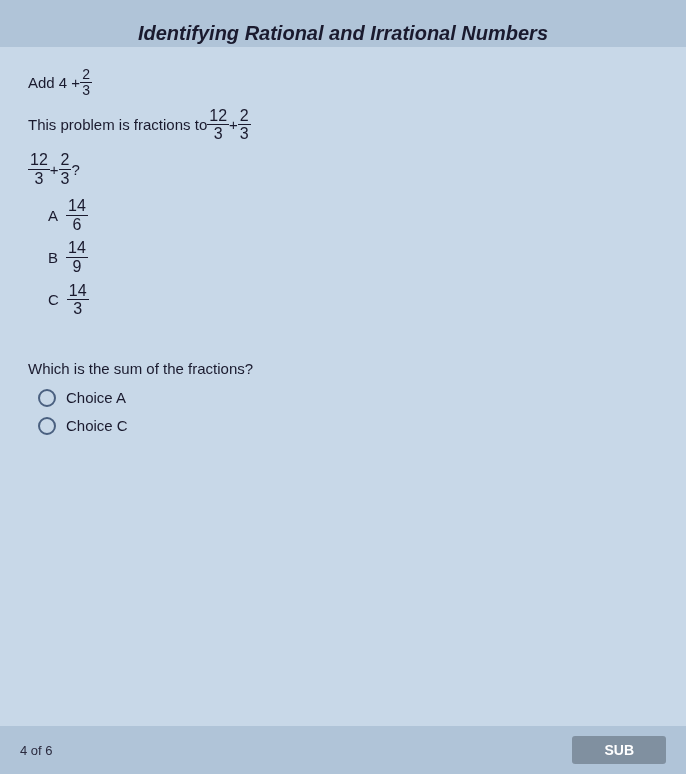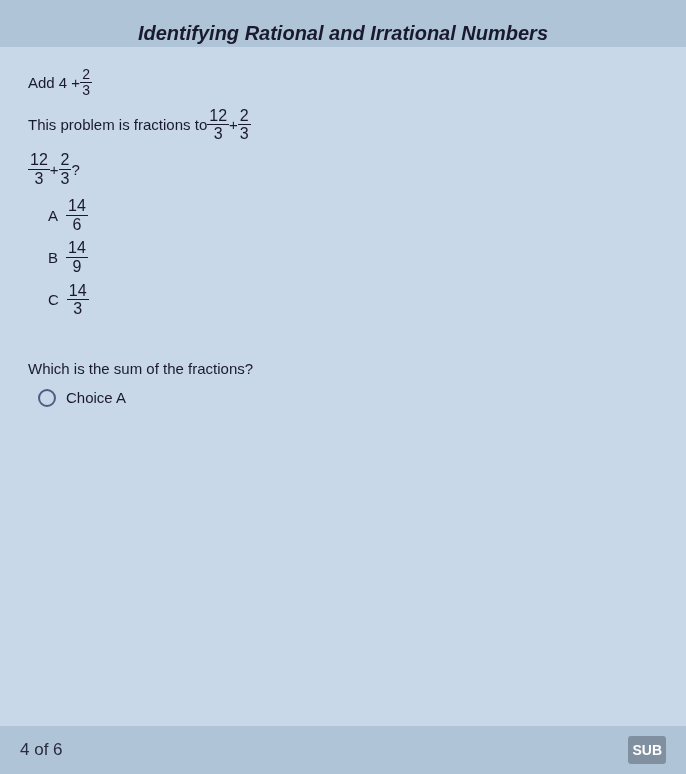--- a/index.html
+++ b/index.html
@@ -143,29 +143,29 @@
 
     .footer {
       background: #b0c4d8;
       padding: 10px 20px;
       display: flex;
       justify-content: space-between;
       align-items: center;
     }
 
     .page-indicator {
-      font-size: 17px;
+      font-size: 13px;
       color: #2a2a3e;
     }
 
     .sub-button {
       background: #8090a0;
       color: white;
       border: none;
-      padding: 6px 4px;
+      padding: 6px 32px;
       font-size: 14px;
       font-weight: bold;
       cursor: pointer;
       border-radius: 3px;
     }
 
     .plus-sign {
       font-size: 15px;
       vertical-align: middle;
     }
@@ -246,20 +246,24 @@
     <div class="question-text">Which is the sum of the fractions?</div>
 
     <div class="radio-options">
 
       <div class="radio-item">
         <span class="radio-circle"></span>
         <span class="radio-text">Choice A</span>
       </div>
 
 
+      <div class="radio-item">
+        <span class="radio-circle"></span>
+        <span class="radio-text">Choice C</span>
+      </div>
     </div>
   </div>
 
 </div>
 
 <div class="footer">
   <span class="page-indicator">4 of 6</span>
   <button class="sub-button">SUB</button>
 </div>
 

